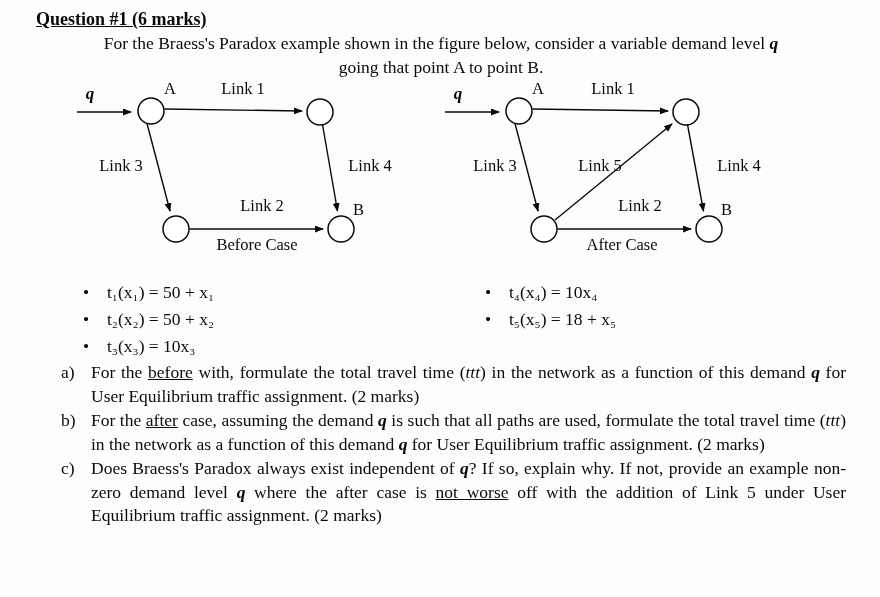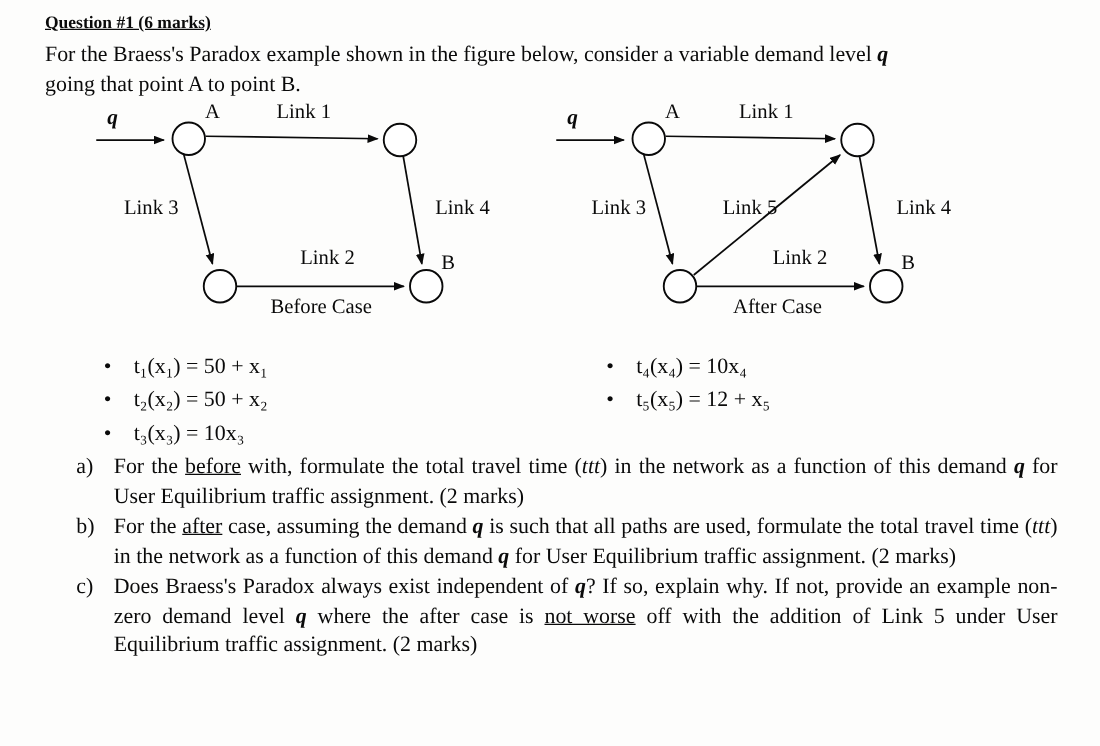--- a/index.html
+++ b/index.html
@@ -7,25 +7,25 @@
   body {
     width: 880px; height: 597px;
     background: #fdfdfc; color: #0a0a0a;
     font-family: "Liberation Serif", "DejaVu Serif", serif;
     font-size: 17.5px;
     overflow: hidden;
   }
   .page { padding: 7px 34px 0 36px; }
 
   h1.title {
-    font-size: 14px; font-weight: 700;
+    font-size: 18px; font-weight: 700;
     text-decoration: underline;
     margin: 0; line-height: 24px;
   }
-  .intro { margin: 1px 0 0 0; line-height: 23.5px; }
+  .intro { margin: 1px 0 0 0; line-height: 23.5px; text-align: center; }
 
   .qv { font-style: italic; font-weight: 700; }        
   .u  { text-decoration: underline; }
   i   { font-style: italic; }
   sub { font-size: 68%; line-height: 0; }
 
   .figure { position: relative; width: 880px; height: 184px; margin-left: -36px; }
   .figure svg { display: block; }
   svg text { font-size: 16.5px; fill: #0a0a0a; font-family: "Liberation Serif", "DejaVu Serif", serif; }
   svg text.qsym { font-size: 17px; font-style: italic; font-weight: 700; }
@@ -108,21 +108,21 @@
 
 
   <div class="lpf-cols">
     <ul class="lpf-col left">
       <li><span class="bullet">•</span><span>t₁(x₁) = 50 + x₁</span></li>
       <li><span class="bullet">•</span><span>t₂(x₂) = 50 + x₂</span></li>
       <li><span class="bullet">•</span><span>t₃(x₃) = 10x₃</span></li>
     </ul>
     <ul class="lpf-col right">
       <li><span class="bullet">•</span><span>t₄(x₄) = 10x₄</span></li>
-      <li><span class="bullet">•</span><span>t₅(x₅) = 12 + x₅</span></li>
+      <li><span class="bullet">•</span><span>t₅(x₅) = 18 + x₅</span></li>
     </ul>
   </div>
 
 
   <div class="q"><span class="qlabel">a)</span><span>For the </span><span class="u">before</span><span> with, formulate the total travel time (</span><i>ttt</i><span>) in the network as a function of this demand </span><span class="qv">q</span><span> for User Equilibrium traffic assignment. (2 marks)</span></div>
 
   <div class="q"><span class="qlabel">b)</span><span>For the </span><span class="u">after</span><span> case, assuming the demand </span><span class="qv">q</span><span> is such that all paths are used, formulate the total travel time (</span><i>ttt</i><span>) in the network as a function of this demand </span><span class="qv">q</span><span> for User Equilibrium traffic assignment. (2 marks)</span></div>
 
   <div class="q"><span class="qlabel">c)</span><span>Does Braess's Paradox always exist independent of </span><span class="qv">q</span><span>? If so, explain why. If not, provide an example non-zero demand level </span><span class="qv">q</span><span> where the after case is </span><span class="u">not worse</span><span> off with the addition of Link 5 under User Equilibrium traffic assignment. (2 marks)</span></div>
 

